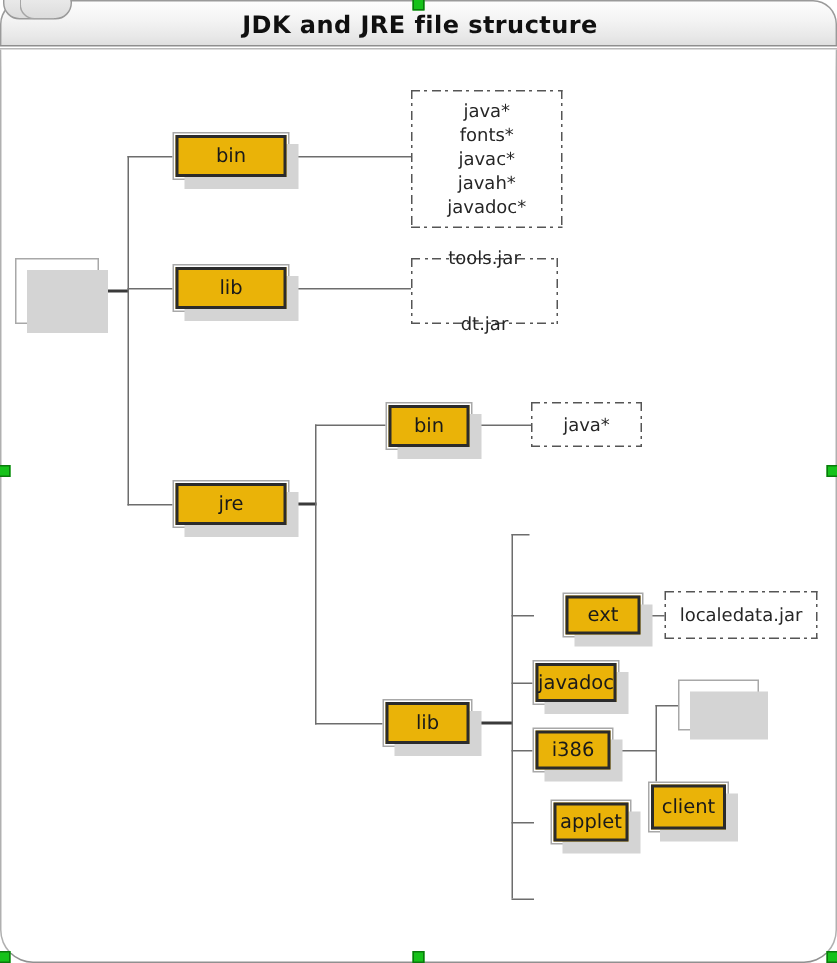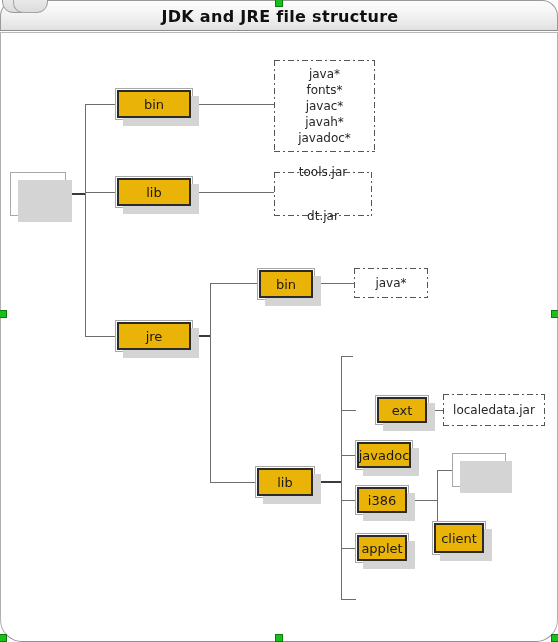--- a/index.html
+++ b/index.html
@@ -201,21 +201,21 @@
   <div class="node" style="left:355px;top:440px;width:58px;height:30px;">
     <div class="shadow"></div>
     <div class="inner">javadoc</div>
   </div>
 
   <div class="node" style="left:355px;top:485px;width:54px;height:30px;">
     <div class="shadow"></div>
     <div class="inner">i386</div>
   </div>
 
-  <div class="node" style="left:355px;top:533px;width:54px;height:30px;">
+  <div class="node" style="left:367px;top:533px;width:54px;height:30px;">
     <div class="shadow"></div>
     <div class="inner">applet</div>
   </div>
 
 
   <div class="node" style="left:452px;top:453px;width:54px;height:34px;">
     <div class="shadow"></div>
   </div>
 
   <div class="node" style="left:432px;top:521px;width:54px;height:34px;">

